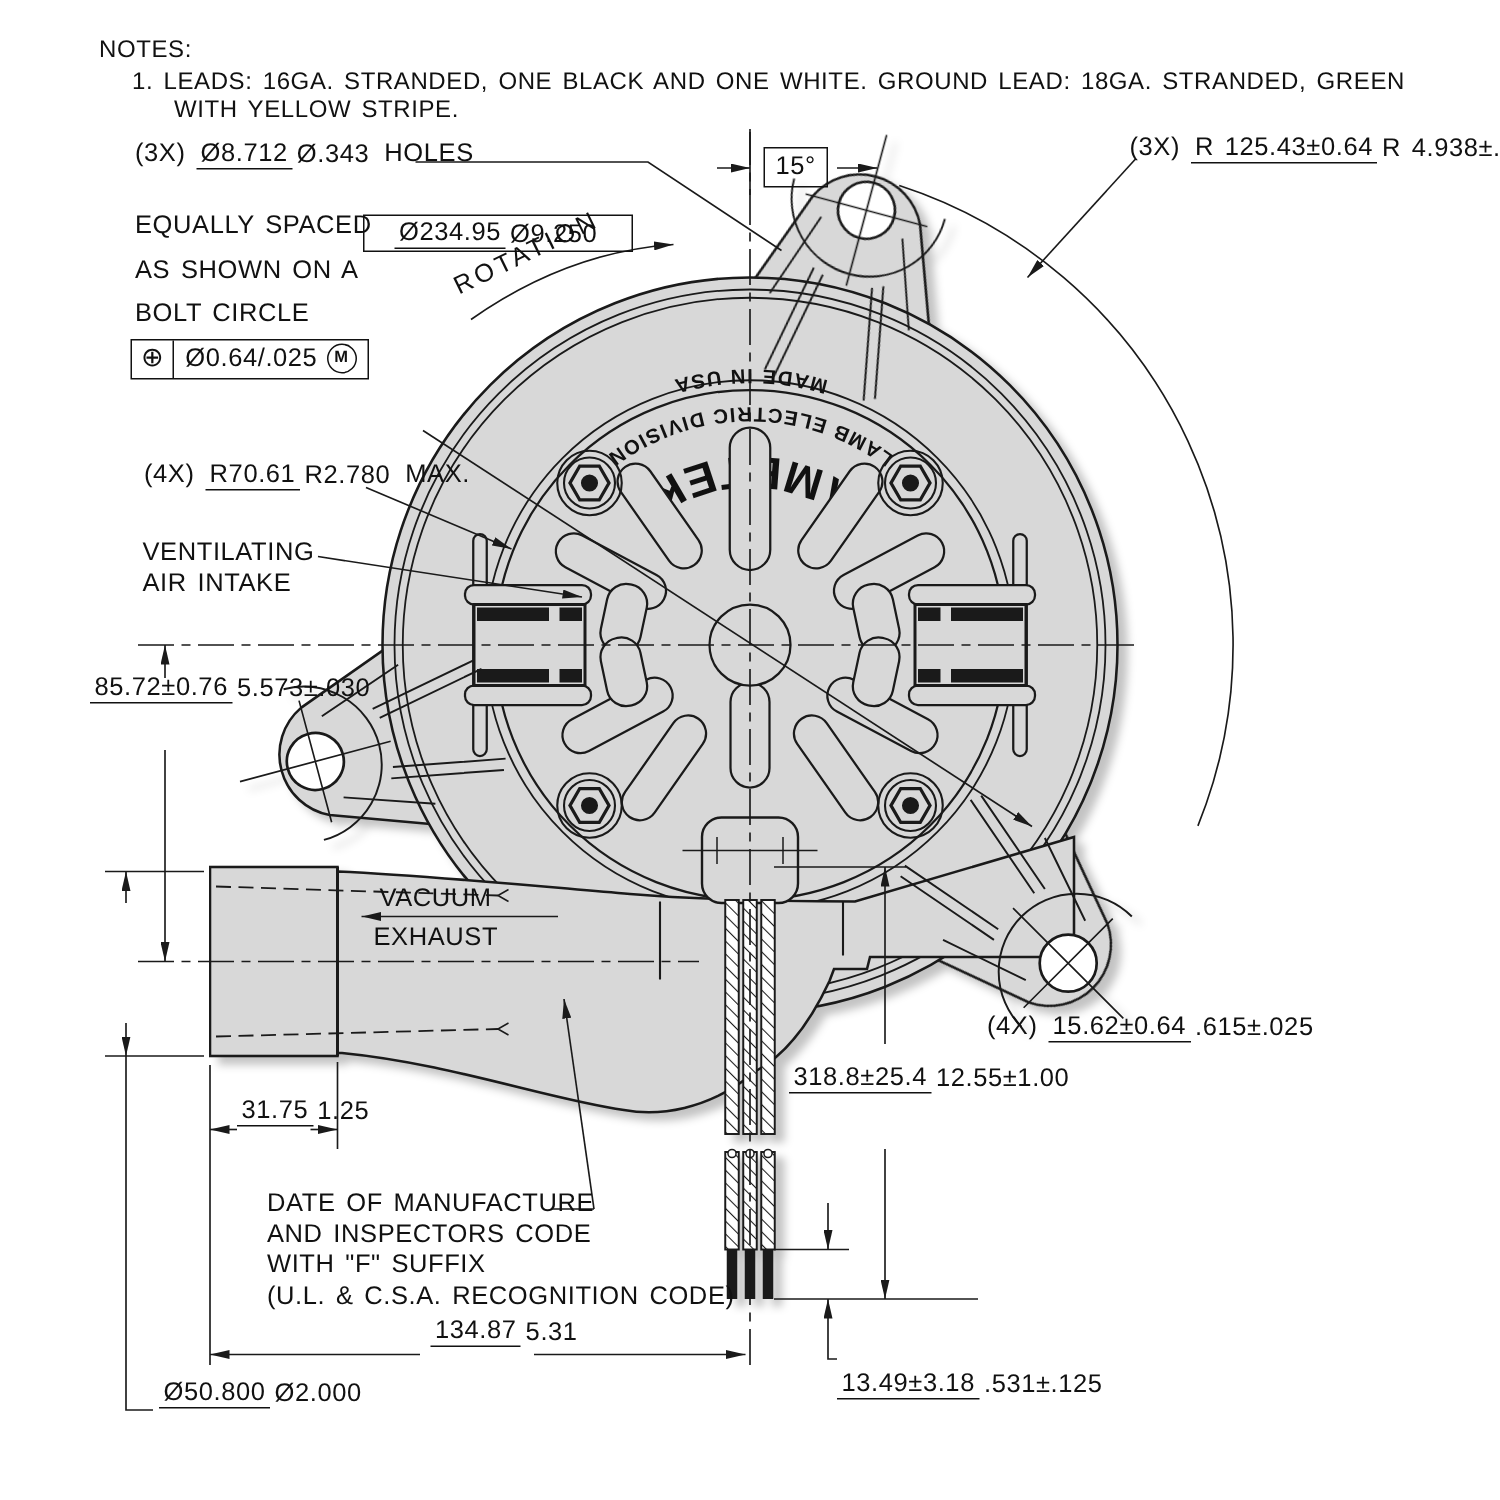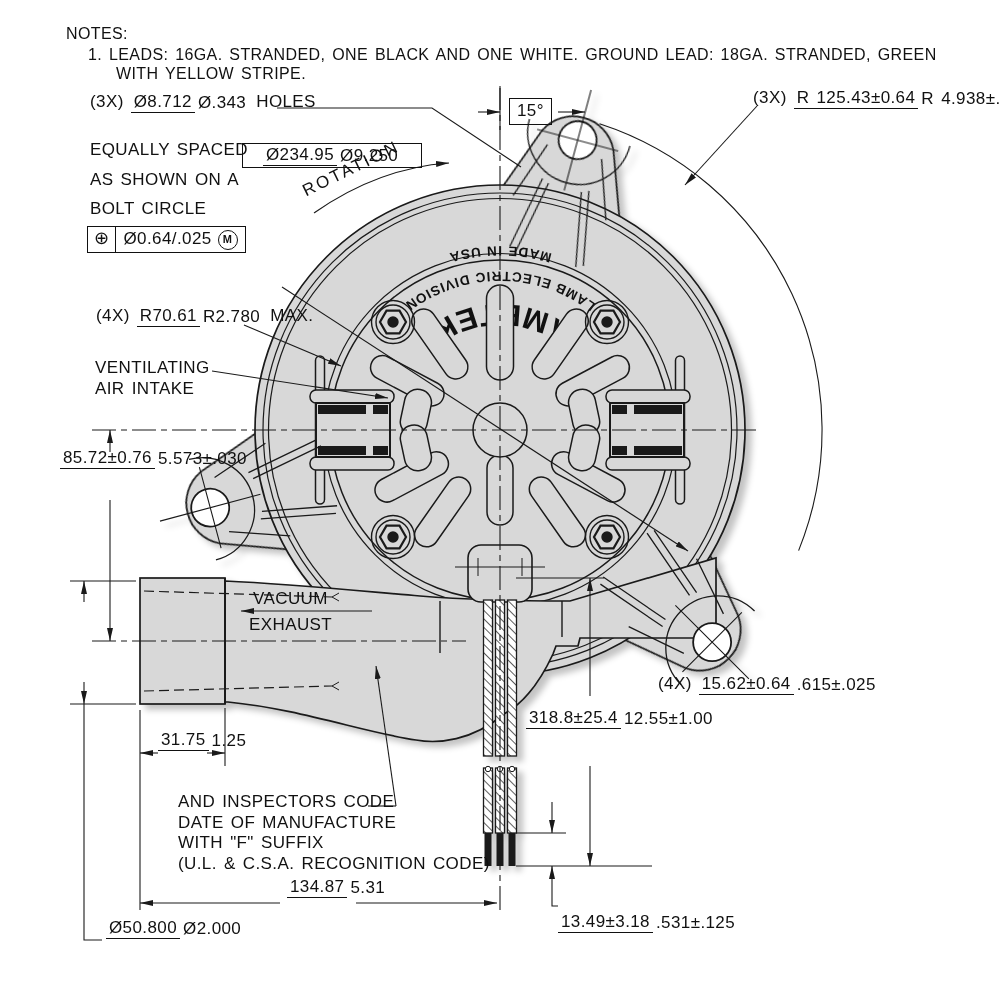--- a/index.html
+++ b/index.html
@@ -10,21 +10,21 @@
        white-space:nowrap;color:#111}
   .sm{font-size:16px}
   .frac{display:inline-flex;flex-direction:row;align-items:center;line-height:1.18}
   .frac .m{border-bottom:1.8px solid #111;padding:0 3px}
   .frac .i{padding:0 3px}
   .row{display:flex;align-items:center;gap:7px}
   .boxed{border:1.7px solid #111;padding:2px 7px}
   .boxfrac{border:1.7px solid #111;padding:1px 20px}
   .gdt{display:inline-flex;border:1.7px solid #111;align-items:stretch;background:#fff}
   .gdt .c1{border-right:1.7px solid #111;padding:1px 6px;display:flex;align-items:center;font-size:18px}
-  .gdt .c2{padding:2px 7px;display:flex;align-items:flex-end;gap:6px}
+  .gdt .c2{padding:2px 7px;display:flex;align-items:flex-start;gap:6px}
   .mc{width:18px;height:18px;border:1.6px solid #111;border-radius:50%;font-size:11px;font-weight:700;
       display:inline-flex;align-items:center;justify-content:center}
   .rot{transform:rotate(-26deg);transform-origin:left center;font-size:17px;letter-spacing:2.5px}
 </style>
 </head>
 <body>
 
 <div class="canvas">
 
 <svg width="1000" height="1000" viewBox="0 0 1000 1000">
@@ -336,22 +336,22 @@
   <span class="m">318.8±25.4</span>
   <span class="i">12.55±1.00</span>
 </div>
 
 <div class="lbl frac" style="left:158px;top:730px">
   <span class="m">31.75</span>
   <span class="i">1.25</span>
 </div>
 
 <div class="lbl" style="left:178px;top:792px">
+  <div>DATE OF MANUFACTURE</div>
   <div>AND INSPECTORS CODE</div>
-  <div>DATE OF MANUFACTURE</div>
   <div>WITH "F" SUFFIX</div>
   <div>(U.L. &amp; C.S.A. RECOGNITION CODE)</div>
 </div>
 
 <div class="lbl frac" style="left:287px;top:877px">
   <span class="m">134.87</span>
   <span class="i">5.31</span>
 </div>
 
 <div class="lbl frac" style="left:558px;top:912px">

